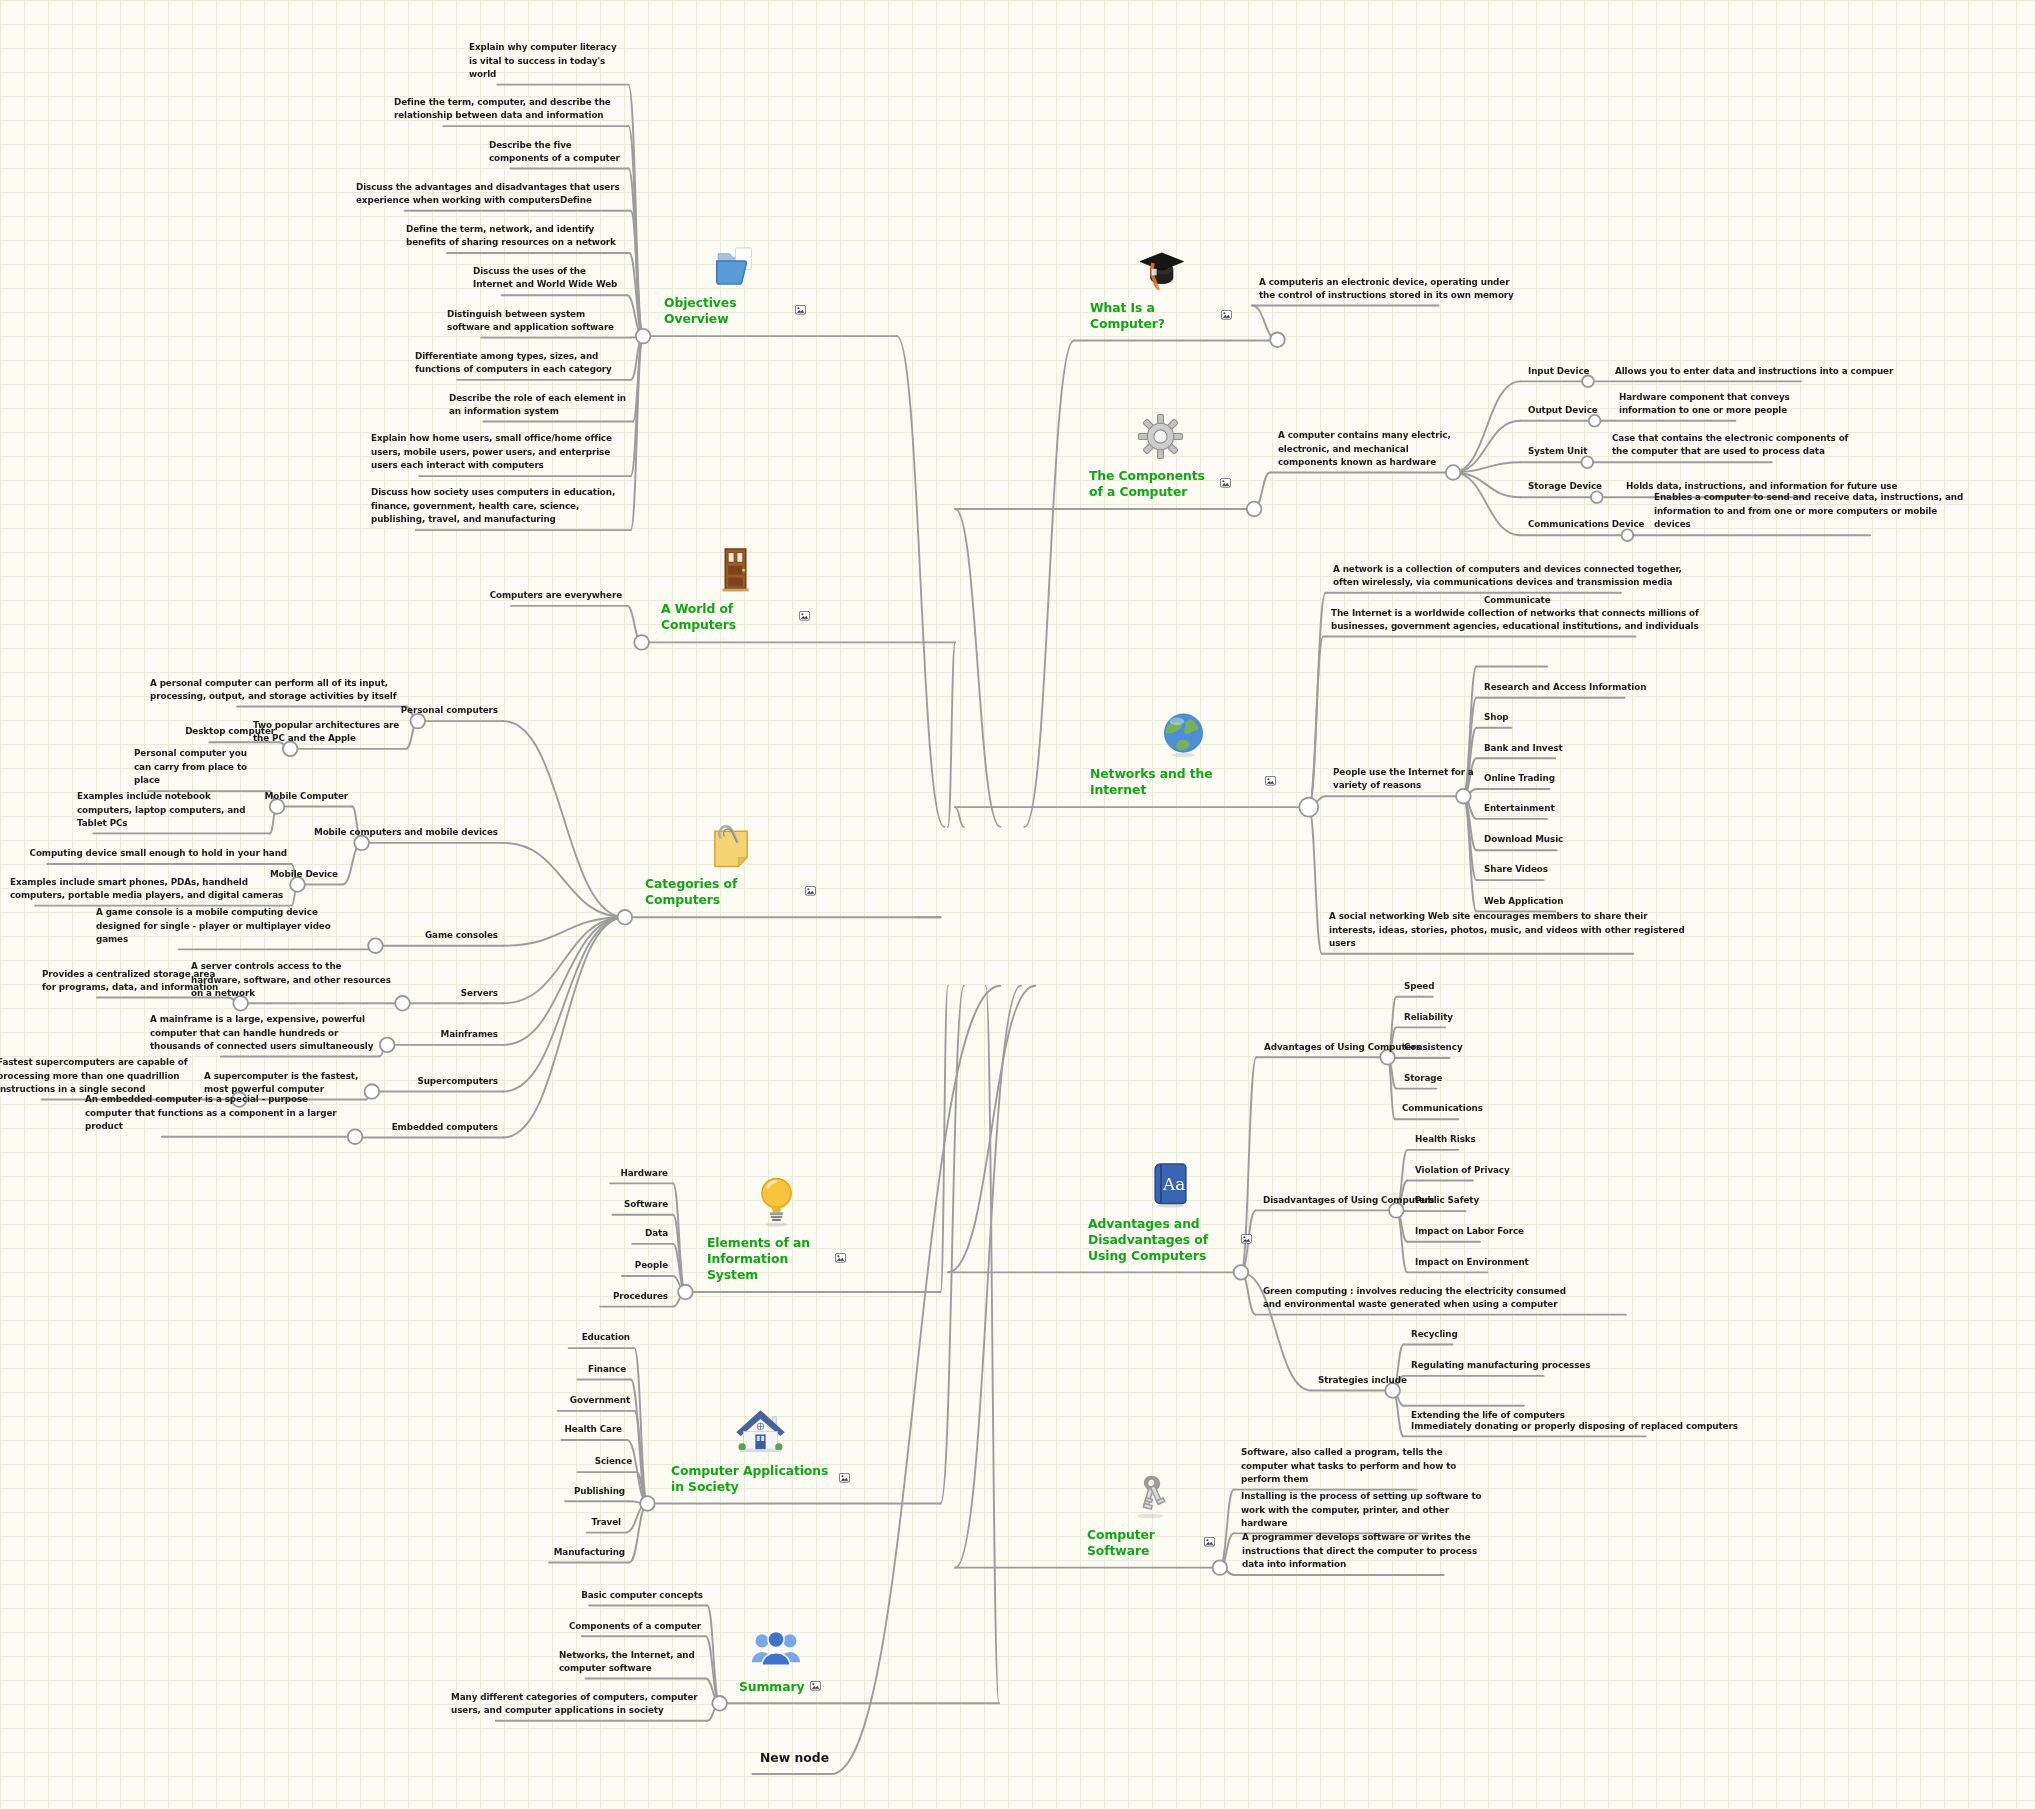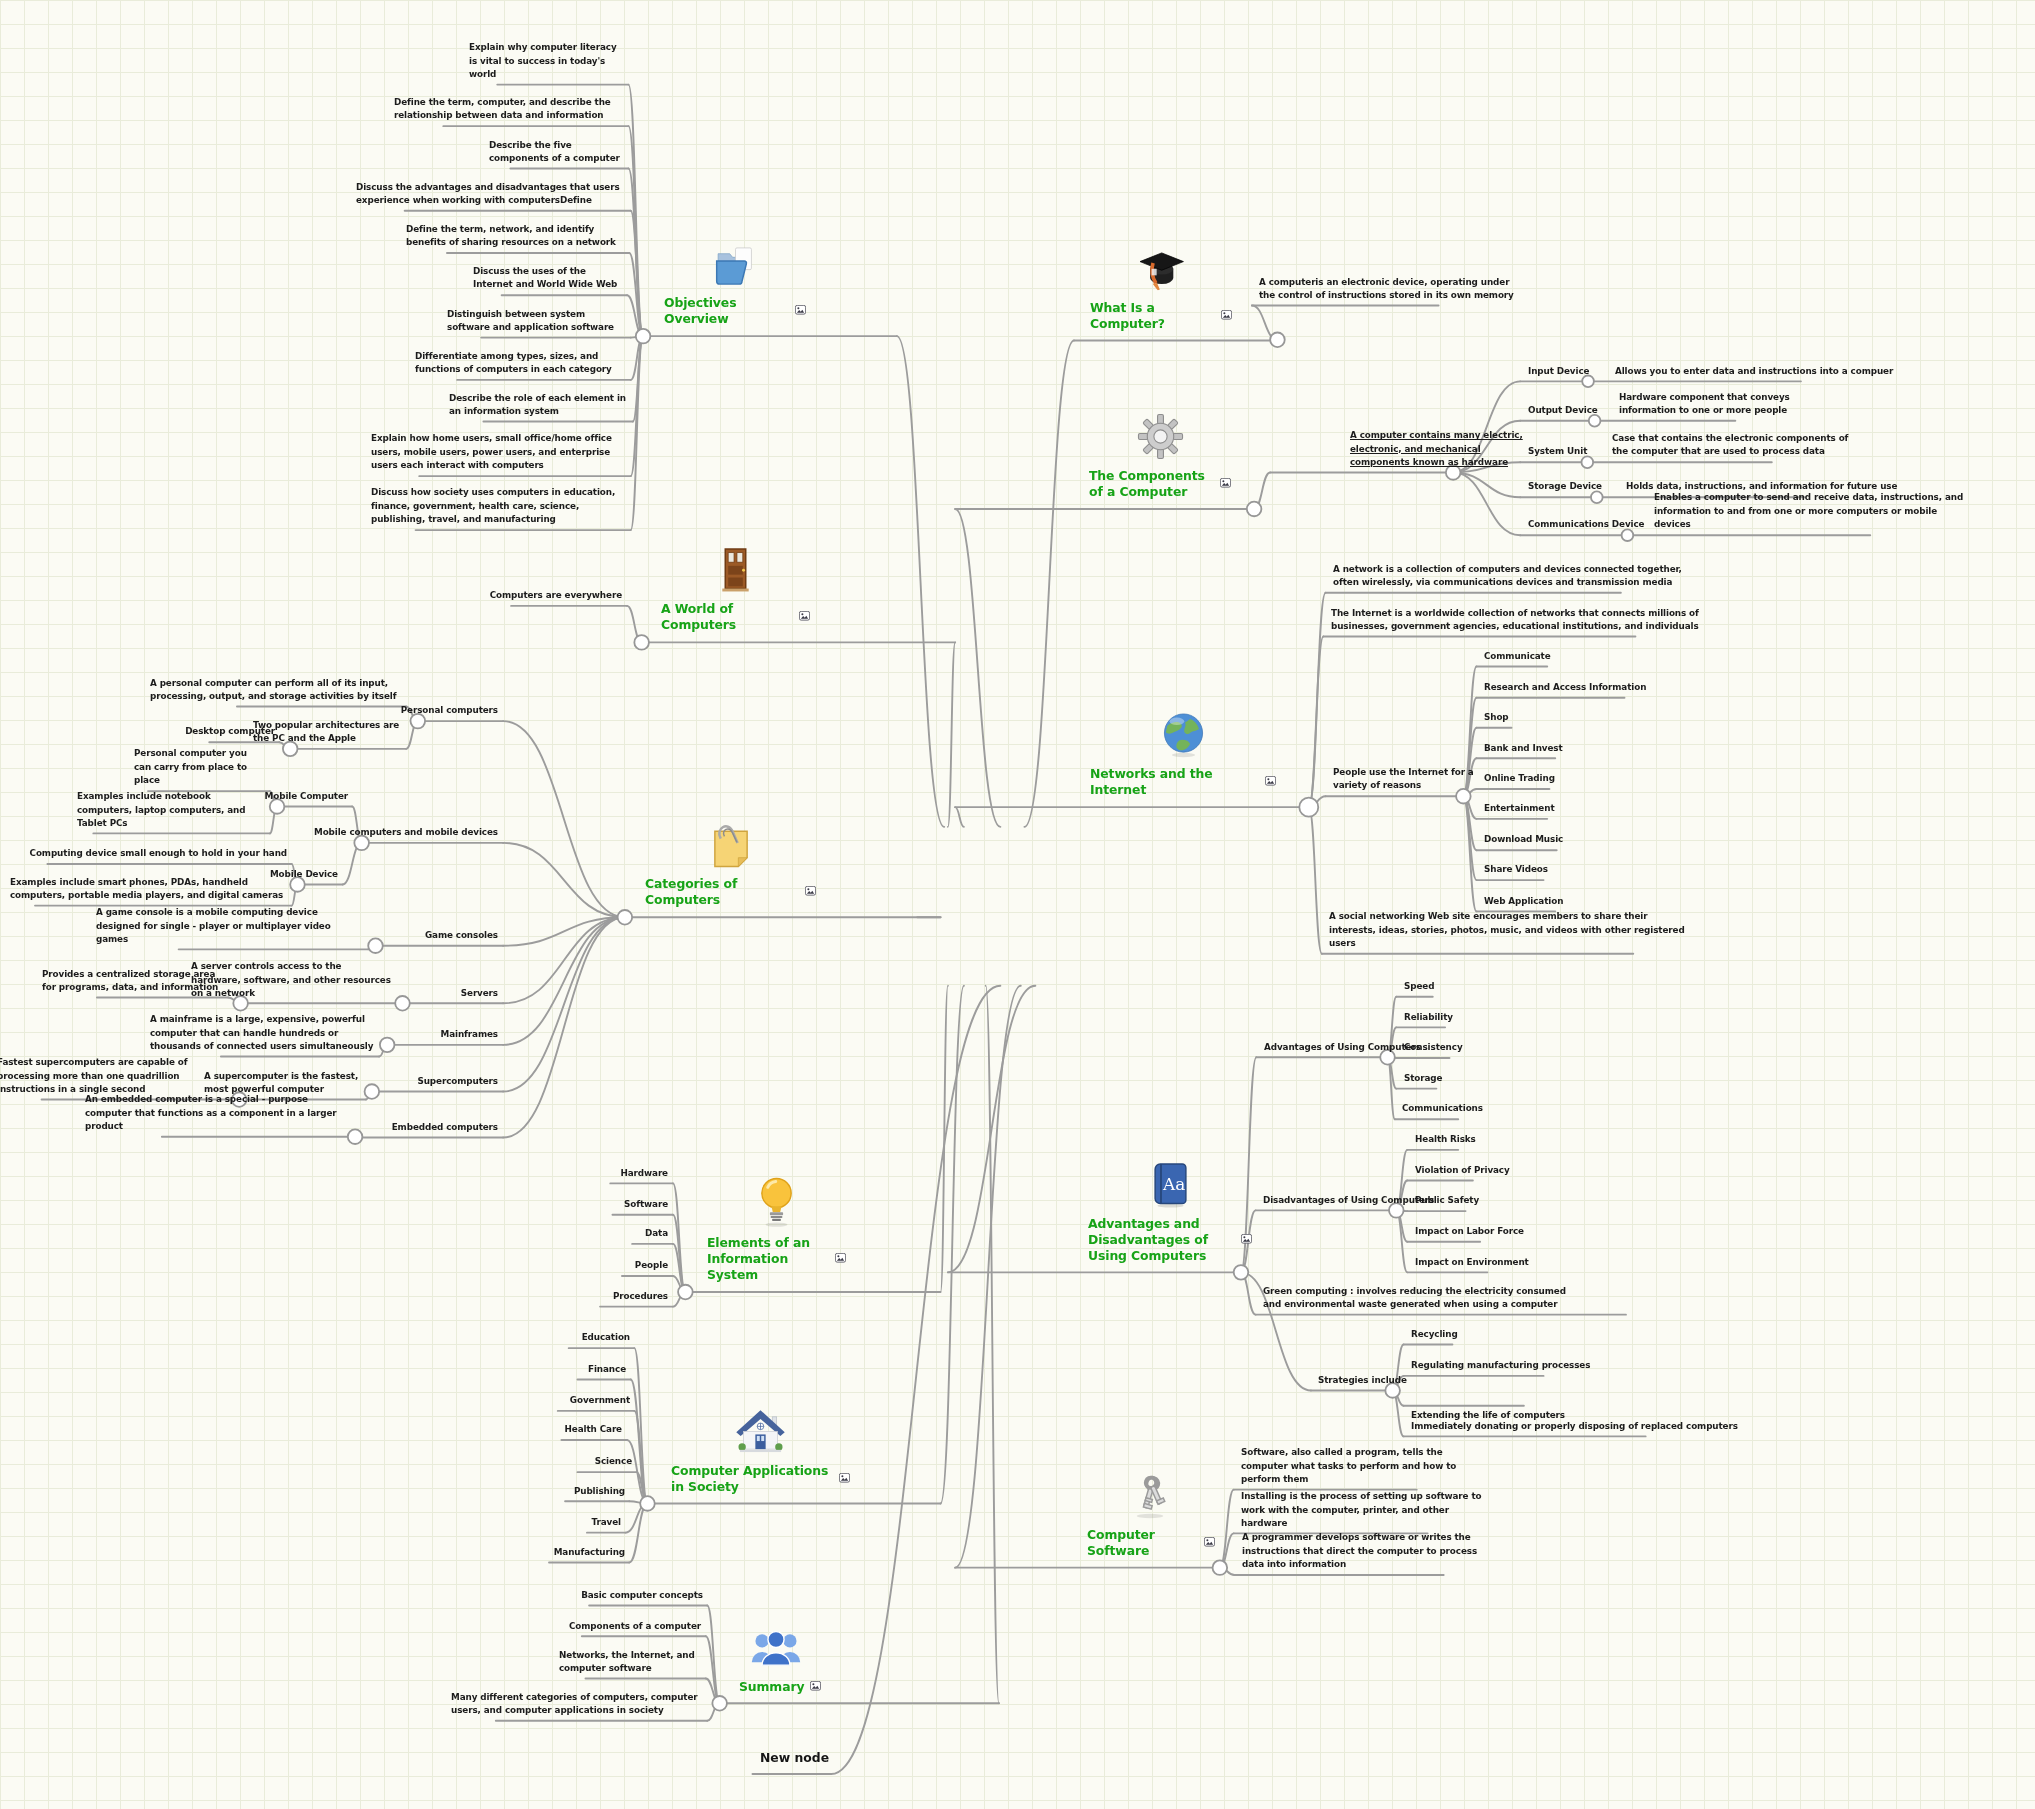--- a/index.html
+++ b/index.html
@@ -343,21 +343,21 @@
           </svg></span>
         <span class="t-row">
           <span class="topic-label">The Components of a Computer</span>
           <span class="badge"><svg width="11" height="9.5" viewBox="0 0 15 13">
               <rect x="0.5" y="0.5" width="14" height="12" rx="2.5" fill="#fff" stroke="#3a3a46"></rect>
               <circle cx="4.6" cy="4.4" r="1.4" fill="#3a3a46"></circle>
               <path d="M2.5 10.5 l3.2 -3.8 2.2 2.4 2 -2.6 2.6 4z" fill="#3a3a46"></path>
             </svg></span>
         </span>
       </div>
-      <div class="leaf" style="bottom: 1340px; left: 1350px; width: 193px; text-decoration: underline;">A computer contains many electric, electronic, and mechanical components known as hardware</div>
+      <div class="leaf" style="bottom: 1340px; left: 1278px; width: 193px;">A computer contains many electric, electronic, and mechanical components known as hardware</div>
       <div class="leaf nowrap" style="bottom: 1431px; left: 1528px;">Input Device</div>
       <div class="leaf nowrap" style="left: 1615px; bottom: 1431px;">Allows you to enter data and instructions into a compuer</div>
       <div class="leaf nowrap" style="bottom: 1392px; left: 1528px;">Output Device</div>
       <div class="leaf" style="left: 1619px; bottom: 1392px; width: 171px;">Hardware component that conveys information to one or more people</div>
       <div class="leaf nowrap" style="bottom: 1351px; left: 1528px;">System Unit</div>
       <div class="leaf" style="left: 1612px; bottom: 1351px; width: 252px;">Case that contains the electronic components of the computer that are used to process data</div>
       <div class="leaf nowrap" style="bottom: 1316px; left: 1528px;">Storage Device</div>
       <div class="leaf nowrap" style="left: 1626px; bottom: 1316px;">Holds data, instructions, and information for future use</div>
       <div class="leaf nowrap" style="bottom: 1278px; left: 1528px;">Communications Device</div>
       <div class="leaf" style="left: 1654px; bottom: 1278px; width: 321px;">Enables a computer to send and receive data, instructions, and information to and from one or more computers or mobile devices</div>
@@ -395,21 +395,21 @@
           <span class="badge"><svg width="11" height="9.5" viewBox="0 0 15 13">
               <rect x="0.5" y="0.5" width="14" height="12" rx="2.5" fill="#fff" stroke="#3a3a46"></rect>
               <circle cx="4.6" cy="4.4" r="1.4" fill="#3a3a46"></circle>
               <path d="M2.5 10.5 l3.2 -3.8 2.2 2.4 2 -2.6 2.6 4z" fill="#3a3a46"></path>
             </svg></span>
         </span>
       </div>
       <div class="leaf" style="bottom: 1220px; left: 1333px; width: 361px;">A network is a collection of computers and devices connected together, often wirelessly, via communications devices and transmission media</div>
       <div class="leaf" style="bottom: 1176px; left: 1331px; width: 386px;">The Internet is a worldwide collection of networks that connects millions of businesses, government agencies, educational institutions, and individuals</div>
       <div class="leaf" style="bottom: 1017px; left: 1333px; width: 149px;">People use the Internet for a variety of reasons</div>
-      <div class="leaf nowrap" style="bottom: 1146px; left: 1484px; margin-top: 34px;">Communicate</div>
+      <div class="leaf nowrap" style="bottom: 1202px; left: 1484px; margin-top: 34px;">Communicate</div>
       <div class="leaf nowrap" style="bottom: 1115px; left: 1484px;">Research and Access Information</div>
       <div class="leaf nowrap" style="bottom: 1085px; left: 1484px;">Shop</div>
       <div class="leaf nowrap" style="bottom: 1054px; left: 1484px;">Bank and Invest</div>
       <div class="leaf nowrap" style="bottom: 1024px; left: 1484px;">Online Trading</div>
       <div class="leaf nowrap" style="bottom: 994px; left: 1484px;">Entertainment</div>
       <div class="leaf nowrap" style="bottom: 963px; left: 1484px;">Download Music</div>
       <div class="leaf nowrap" style="bottom: 933px; left: 1484px;">Share Videos</div>
       <div class="leaf nowrap" style="bottom: 901px; left: 1484px;">Web Application</div>
       <div class="leaf" style="bottom: 859px; left: 1329px; width: 361px;">A social networking Web site encourages members to share their interests, ideas, stories, photos, music, and videos with other registered users</div>
       <div class="topic" style="left: 645px; bottom: 901px; width: 171px;">

